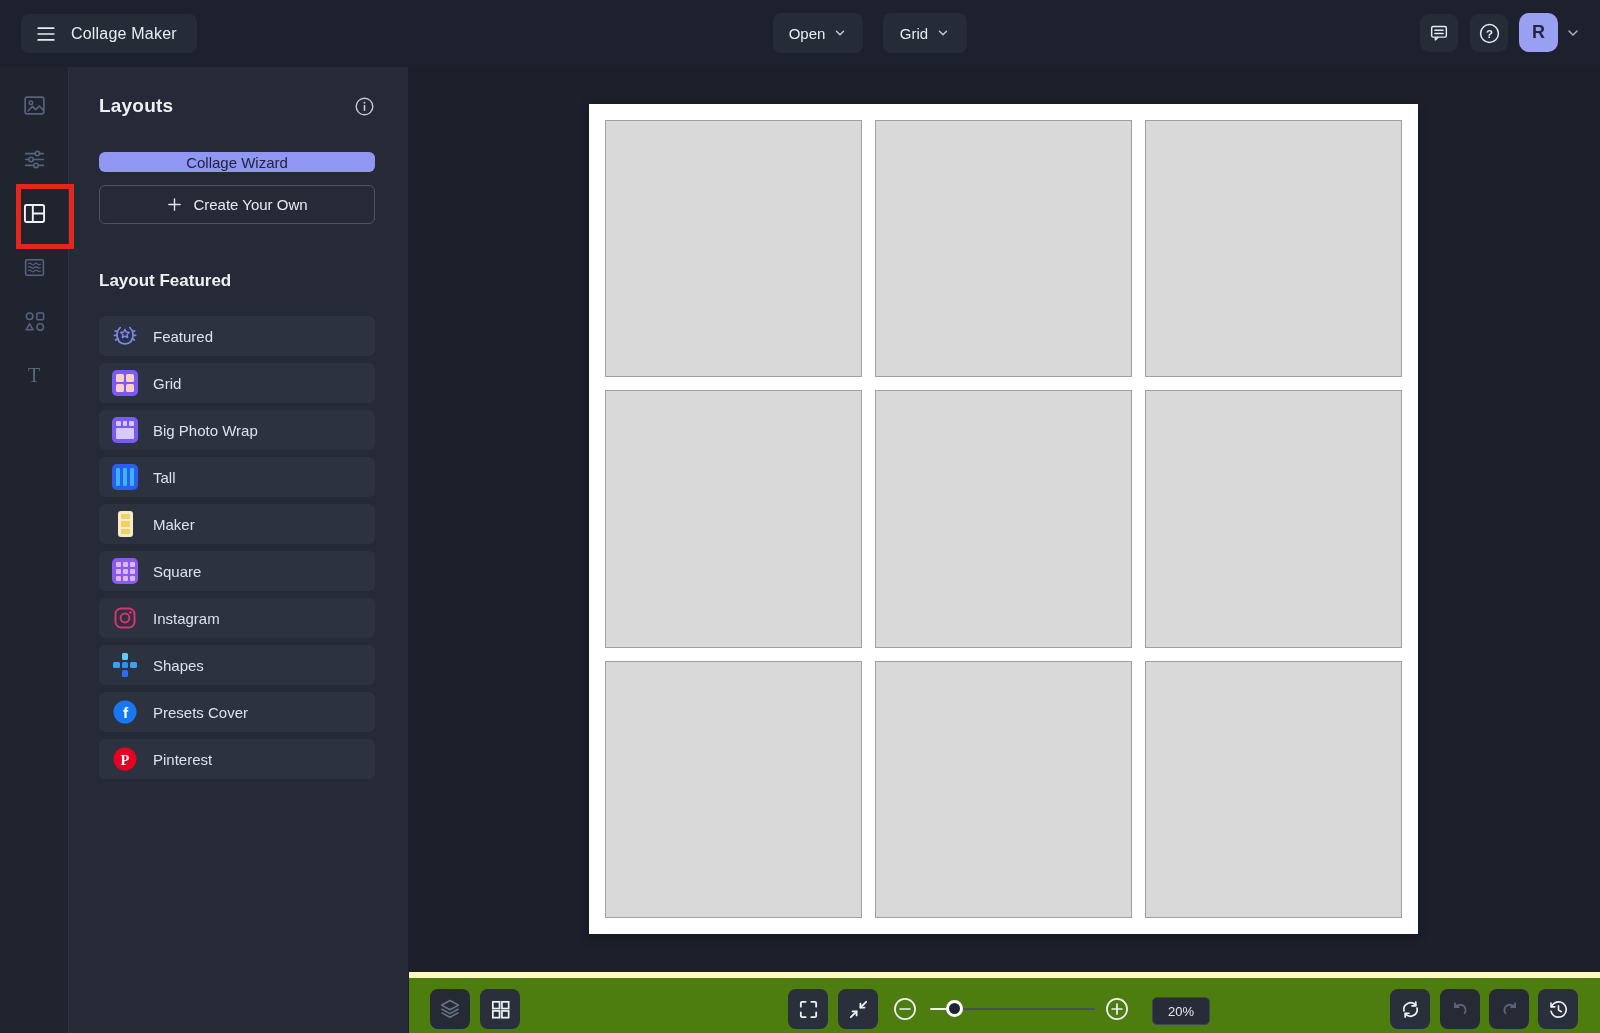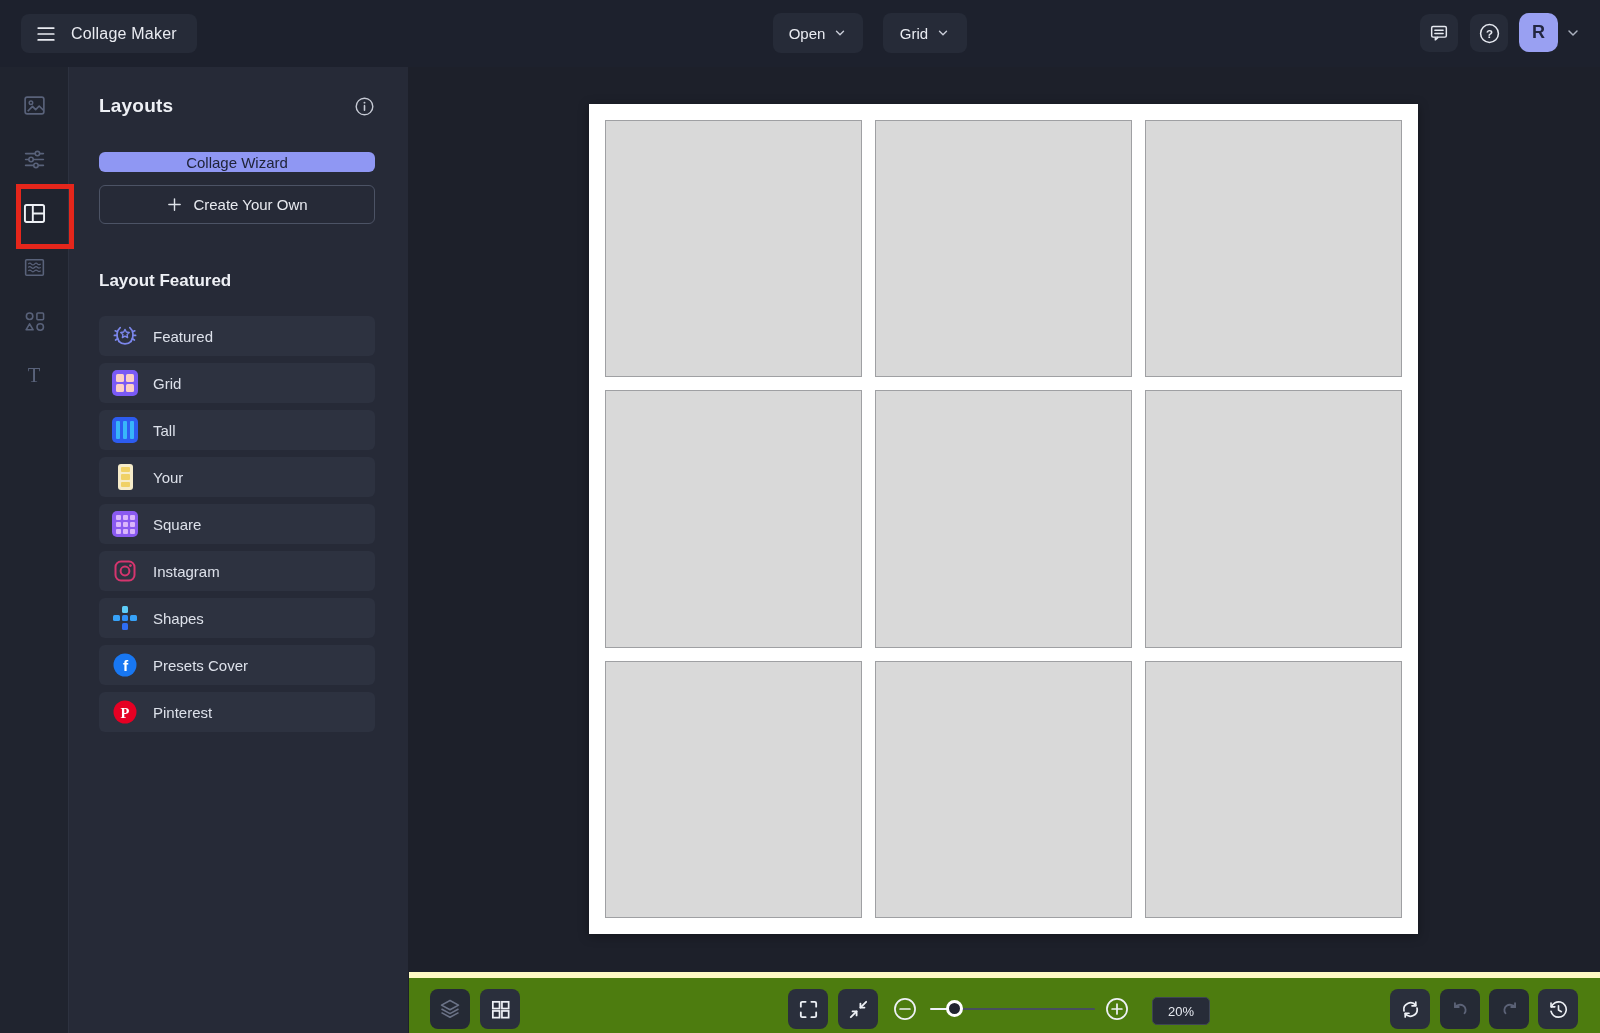--- a/index.html
+++ b/index.html
@@ -239,41 +239,52 @@
         <span class="tile purple g2">
             <i></i>
             <i></i>
             <i></i>
             <i></i>
           </span>
       </span>
       <span class="plabel">Grid</span>
     </div>
 
+    <div class="preset-row">
+      <span class="picon">
+        <span class="tile purple bpw" style="gap:2px;">
+            <i></i>
+            <i></i>
+            <i></i>
+            <i class="b"></i>
+          </span>
+      </span>
+      <span class="plabel">Big Photo Wrap</span>
+    </div>
 
     <div class="preset-row">
       <span class="picon">
         <span class="tile blue g3v">
             <i></i>
             <i></i>
             <i></i>
           </span>
       </span>
       <span class="plabel">Tall</span>
     </div>
 
     <div class="preset-row">
       <span class="picon">
         <span class="tallwrap">
             <i></i>
             <i></i>
             <i></i>
           </span>
       </span>
-      <span class="plabel">Your</span>
+      <span class="plabel">Maker</span>
     </div>
 
     <div class="preset-row">
       <span class="picon">
         <span class="tile g9" style="padding:3.5px;">
             <i></i>
             <i></i>
             <i></i>
             <i></i>
             <i></i>

